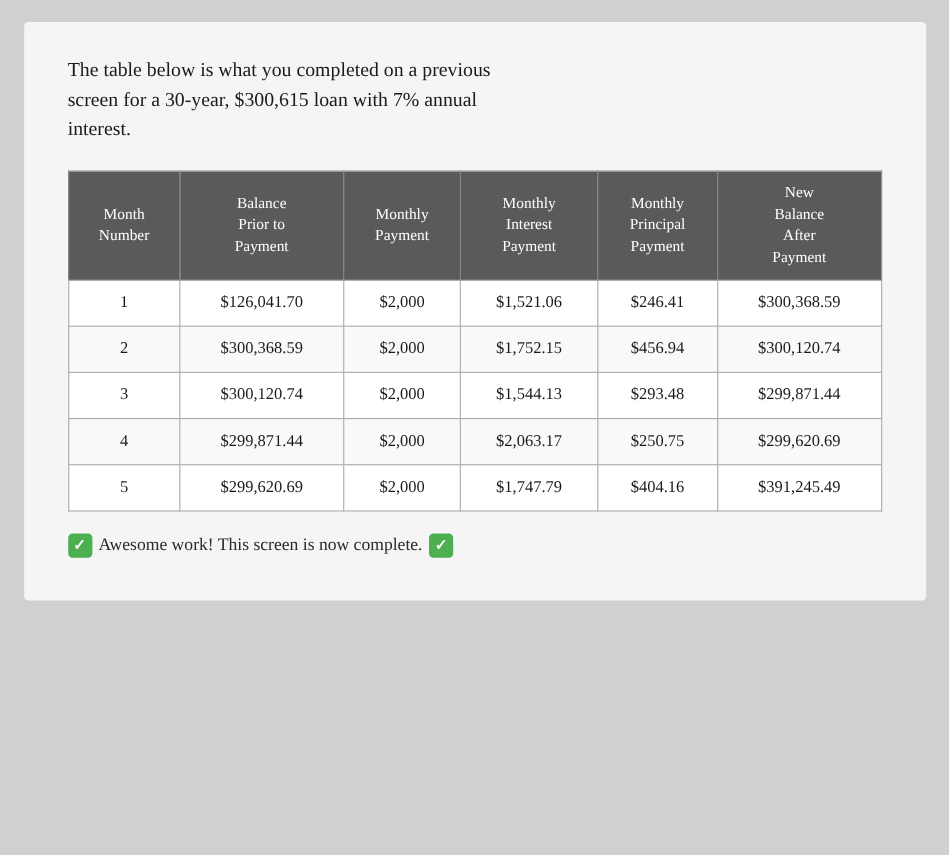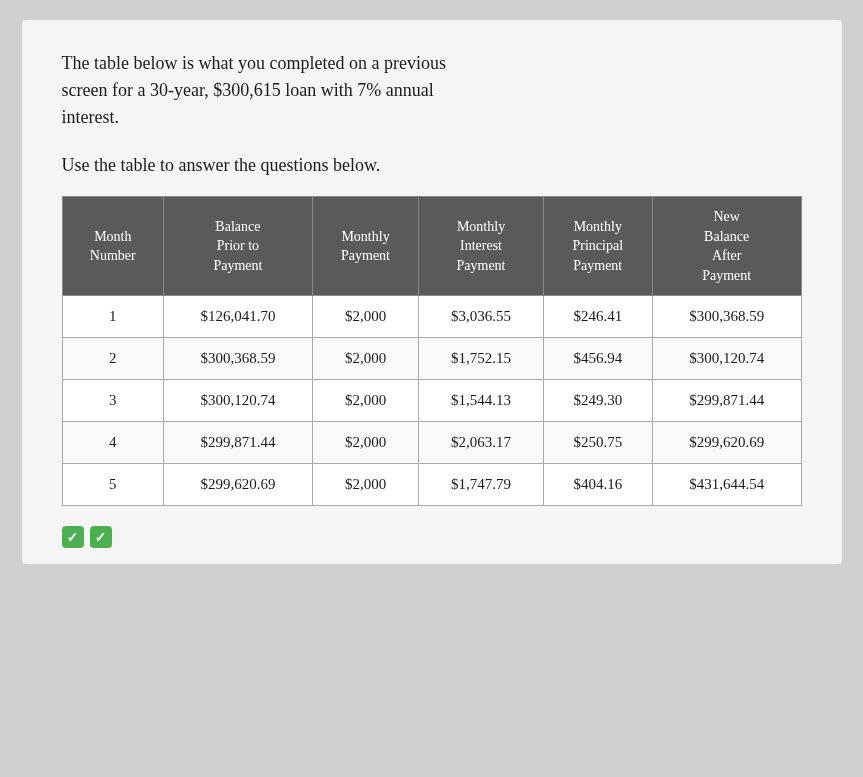--- a/index.html
+++ b/index.html
@@ -15,21 +15,21 @@
       min-height: 777px;
       display: flex;
       justify-content: center;
       align-items: flex-start;
       padding: 20px;
     }
 
     .page-container {
       background-color: #f5f5f5;
       width: 820px;
-      padding: 30px 40px 16px 40px;
+      padding: 30px 40px 39px 40px;
       border-radius: 4px;
     }
 
     .intro-text {
       font-size: 18px;
       line-height: 1.5;
       color: #1a1a1a;
       margin-bottom: 24px;
     }
 
@@ -96,74 +96,74 @@
 </head>
 <body>
 
 <div class="page-container">
   <p class="intro-text">
     The table below is what you completed on a previous<br>
     screen for a 30-year, $300,615 loan with 7% annual<br>
     interest.
   </p>
 
-  <p class="use-table-text">Use the table to answer the questions below.</p>
 
   <table class="amortization-table">
     <thead>
       <tr>
         <th>Month<br>Number</th>
         <th>Balance<br>Prior to<br>Payment</th>
         <th>Monthly<br>Payment</th>
         <th>Monthly<br>Interest<br>Payment</th>
         <th>Monthly<br>Principal<br>Payment</th>
         <th>New<br>Balance<br>After<br>Payment</th>
       </tr>
     </thead>
     <tbody id="table-body">
     <tr>
           <td>1</td>
           <td>$126,041.70</td>
           <td>$2,000</td>
-          <td>$3,036.55</td>
+          <td>$1,521.06</td>
           <td>$246.41</td>
           <td>$300,368.59</td>
         </tr>
         <tr>
           <td>2</td>
           <td>$300,368.59</td>
           <td>$2,000</td>
           <td>$1,752.15</td>
           <td>$456.94</td>
           <td>$300,120.74</td>
         </tr>
         <tr>
           <td>3</td>
           <td>$300,120.74</td>
           <td>$2,000</td>
           <td>$1,544.13</td>
-          <td>$249.30</td>
+          <td>$293.48</td>
           <td>$299,871.44</td>
         </tr>
         <tr>
           <td>4</td>
           <td>$299,871.44</td>
           <td>$2,000</td>
           <td>$2,063.17</td>
           <td>$250.75</td>
           <td>$299,620.69</td>
         </tr>
         <tr>
           <td>5</td>
           <td>$299,620.69</td>
           <td>$2,000</td>
           <td>$1,747.79</td>
           <td>$404.16</td>
-          <td>$431,644.54</td>
+          <td>$391,245.49</td>
         </tr>
       </tbody>
   </table>
 
   <div class="footer-message">
     <span class="check-icon">✓</span>
+    <span>Awesome work! This screen is now complete.</span>
     <span class="check-icon">✓</span>
   </div>
 </div>
 
 </body></html>

